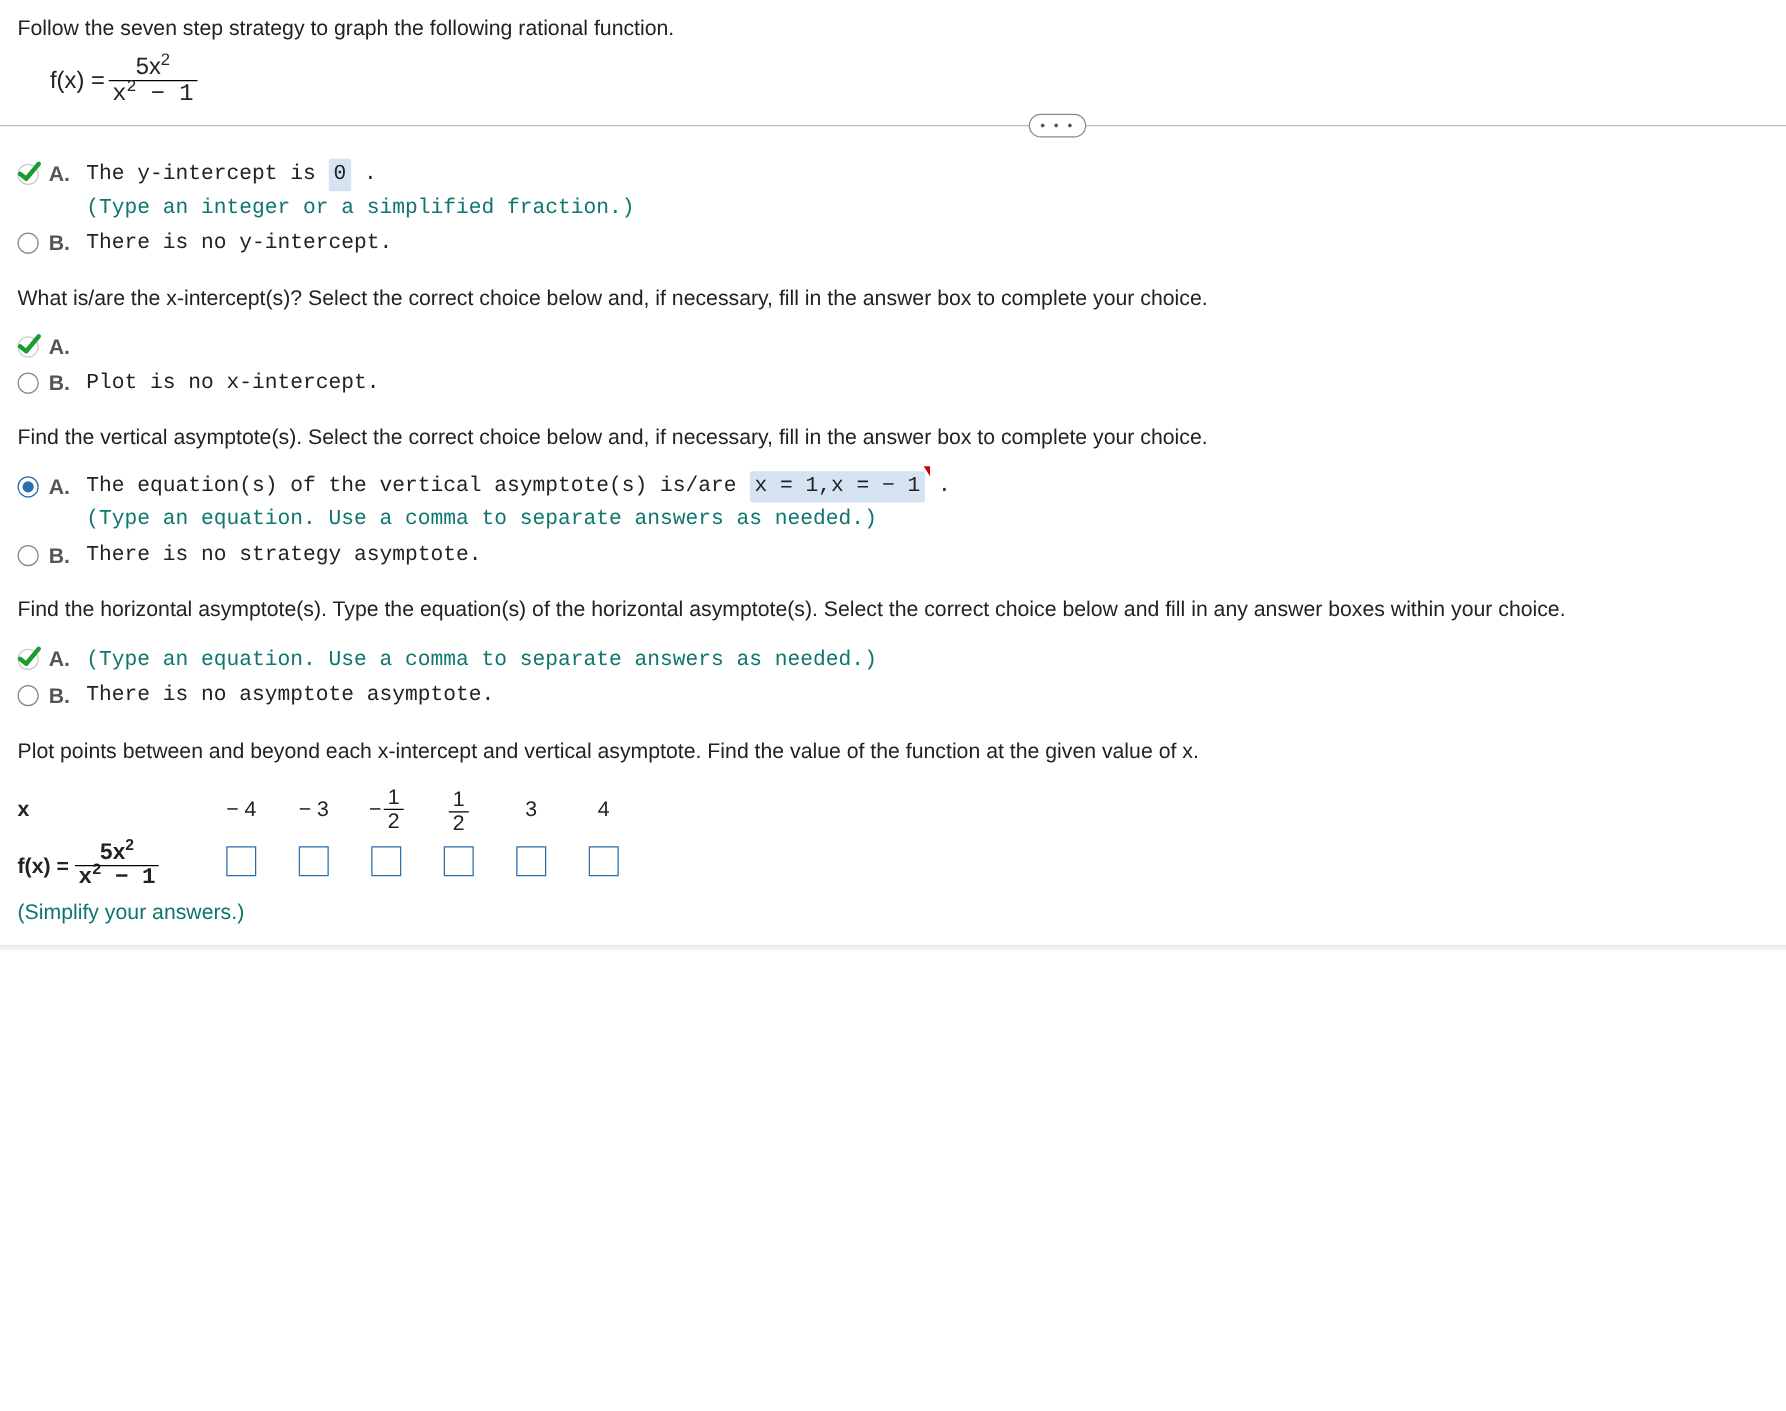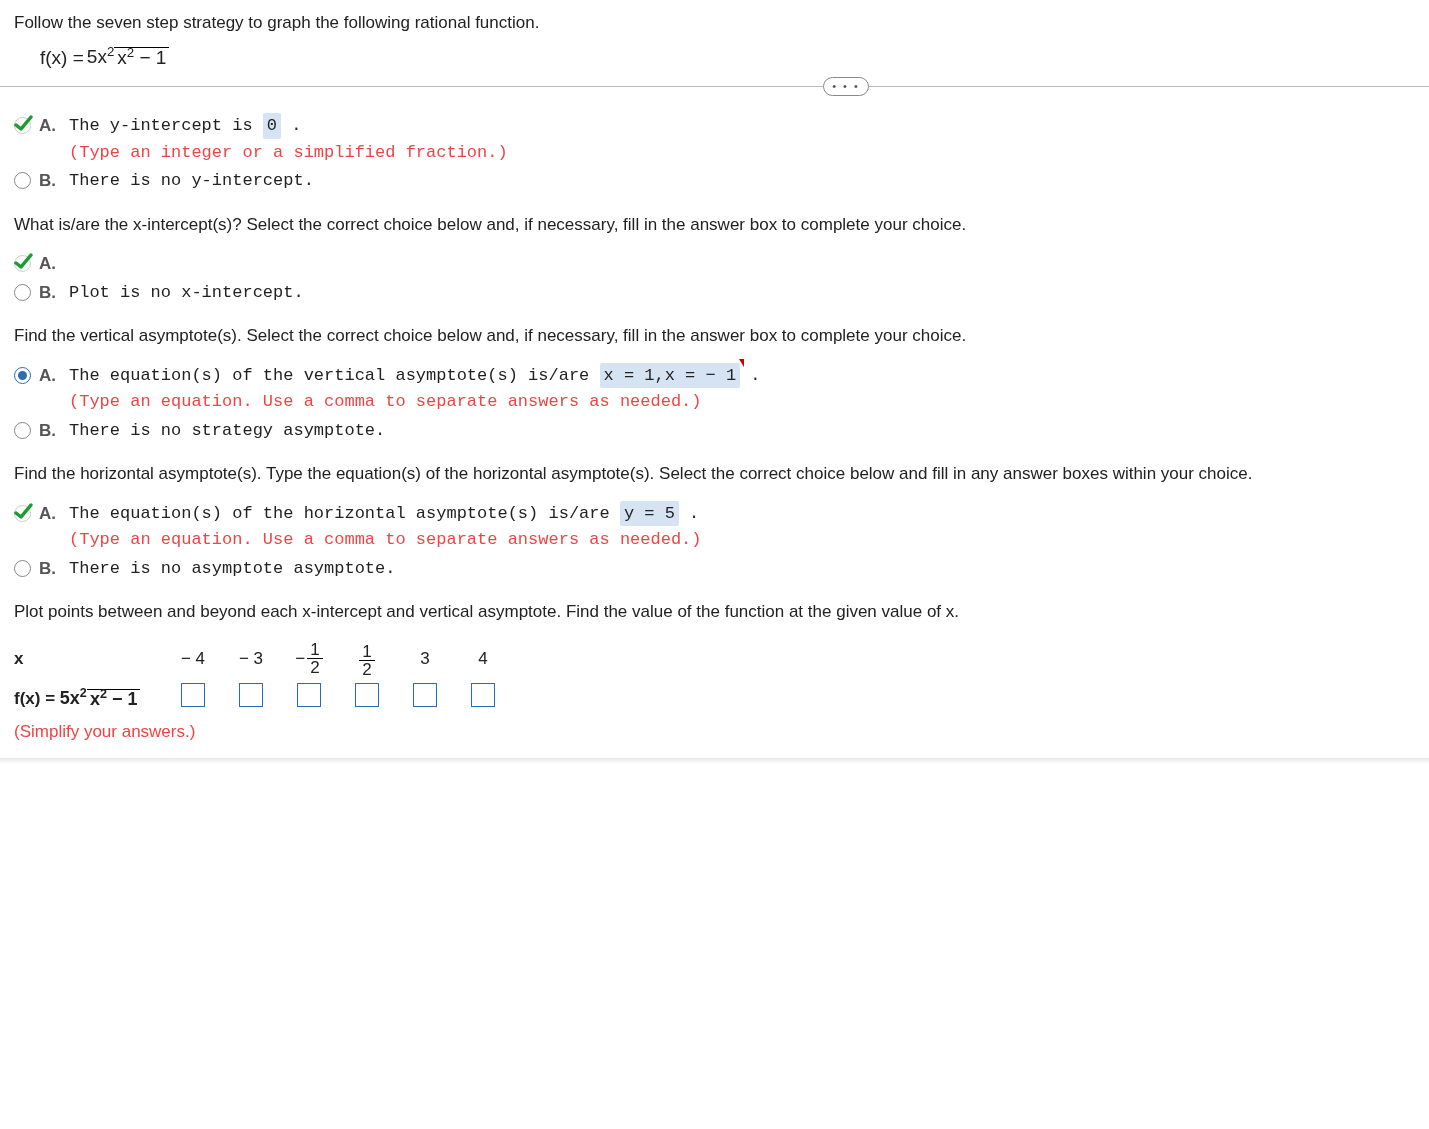--- a/index.html
+++ b/index.html
@@ -14,28 +14,28 @@
   .header-text { margin-bottom: 0; }
   .formula-block {
     margin: 8px 0 14px 26px;
     font-size: 19px;
     display: flex;
     align-items: center;
   }
   .fx-label { margin-right: 3px; }
   .frac {
     display: inline-flex;
-    flex-direction: row;
+    flex-direction: column;
     align-items: center;
     vertical-align: middle;
     line-height: 1.1;
     font-size: 19px;
   }
   .frac .num {}
-  .frac .den { border-top: 1.3px solid #000; padding: 0 3px; }
+  .frac .den { border-top: 1.3px solid #000; padding: 0 3px; font-family: Liberation Mono, monospace; }
   .sup { font-size: 0.7em; vertical-align: super; line-height: 0; }
 
   .divider-row {
     border-top: 1px solid #bbb;
     margin: 10px -14px 26px -14px;
     position: relative;
   }
   .more-btn {
     position: absolute;
     right: 560px;
@@ -99,21 +99,21 @@
   }
   .ch-letter {
     font-weight: bold;
     color: #555;
     margin-right: 10px;
     width: 20px;
     flex: 0 0 auto;
   }
   .ch-body { flex: 1 1 auto; font-family: Liberation Mono, monospace; }
   .hint {
-    color: #ef4444;
+    color: #0f766e;
     margin-top: 1px;
   }
   .ans-box {
     background: #d6e3f2;
     padding: 0 4px;
     border-radius: 2px;
     display: inline-block;
   }
   .ans-box.flagged {
     position: relative;
@@ -254,21 +254,20 @@
 <div class="q-block">
   <div class="choice-row">
     <span class="check-wrap">
       <span class="check-ghost-radio"></span>
       <svg class="check-svg" viewBox="0 0 20 20">
           <path d="M3 11 L8 15 L18 3" fill="none" stroke="#1a9c2f" stroke-width="3.5" stroke-linecap="round" stroke-linejoin="round"></path>
         </svg>
     </span>
     <span class="ch-letter">A.</span>
     <div class="ch-body">
-      <div><span>The equation(s) of the horizontal asymptote(s) is/are </span><span class="ans-box">y = 5</span><span> .</span></div>
       <div class="hint">(Type an equation. Use a comma to separate answers as needed.)</div>
     </div>
   </div>
   <div class="choice-row">
     <span class="radio"></span>
     <span class="ch-letter">B.</span>
     <div class="ch-body">There is no asymptote asymptote.</div>
   </div>
 </div>
 

